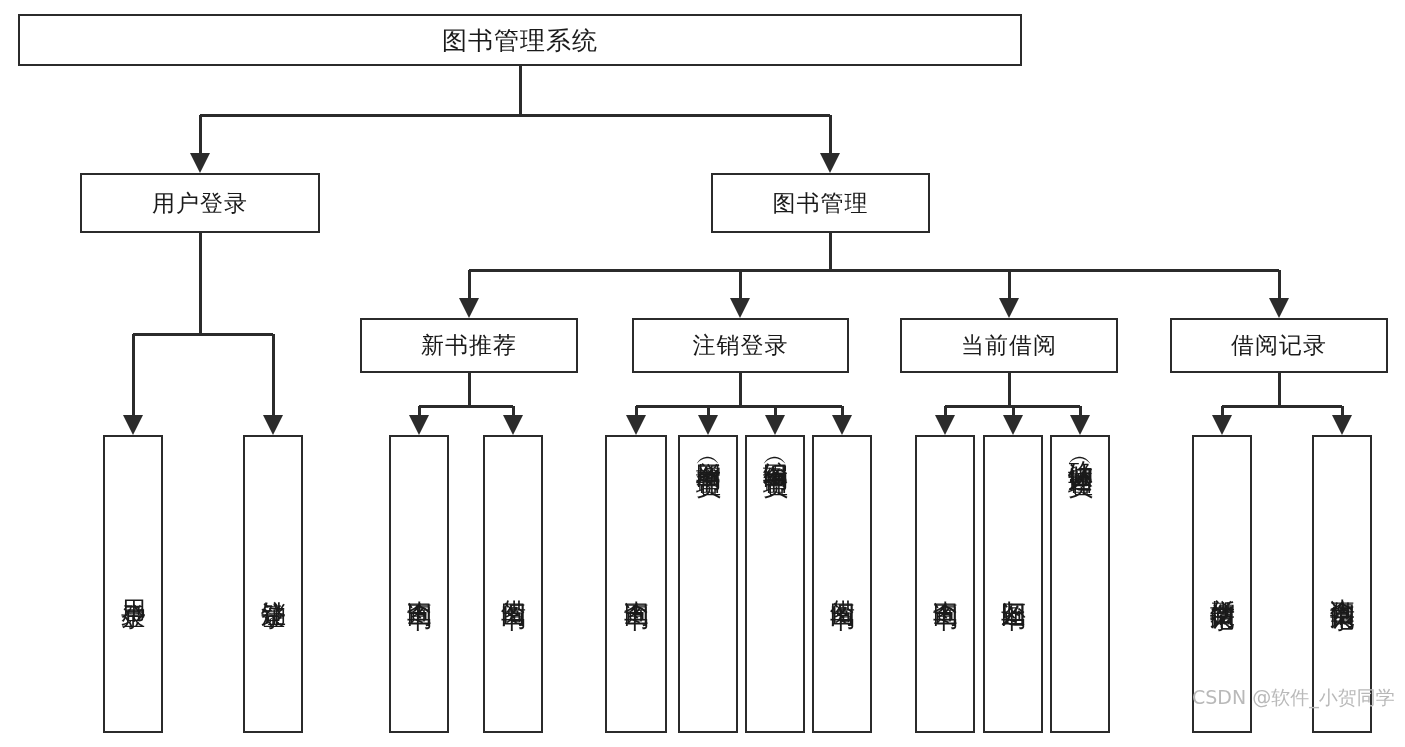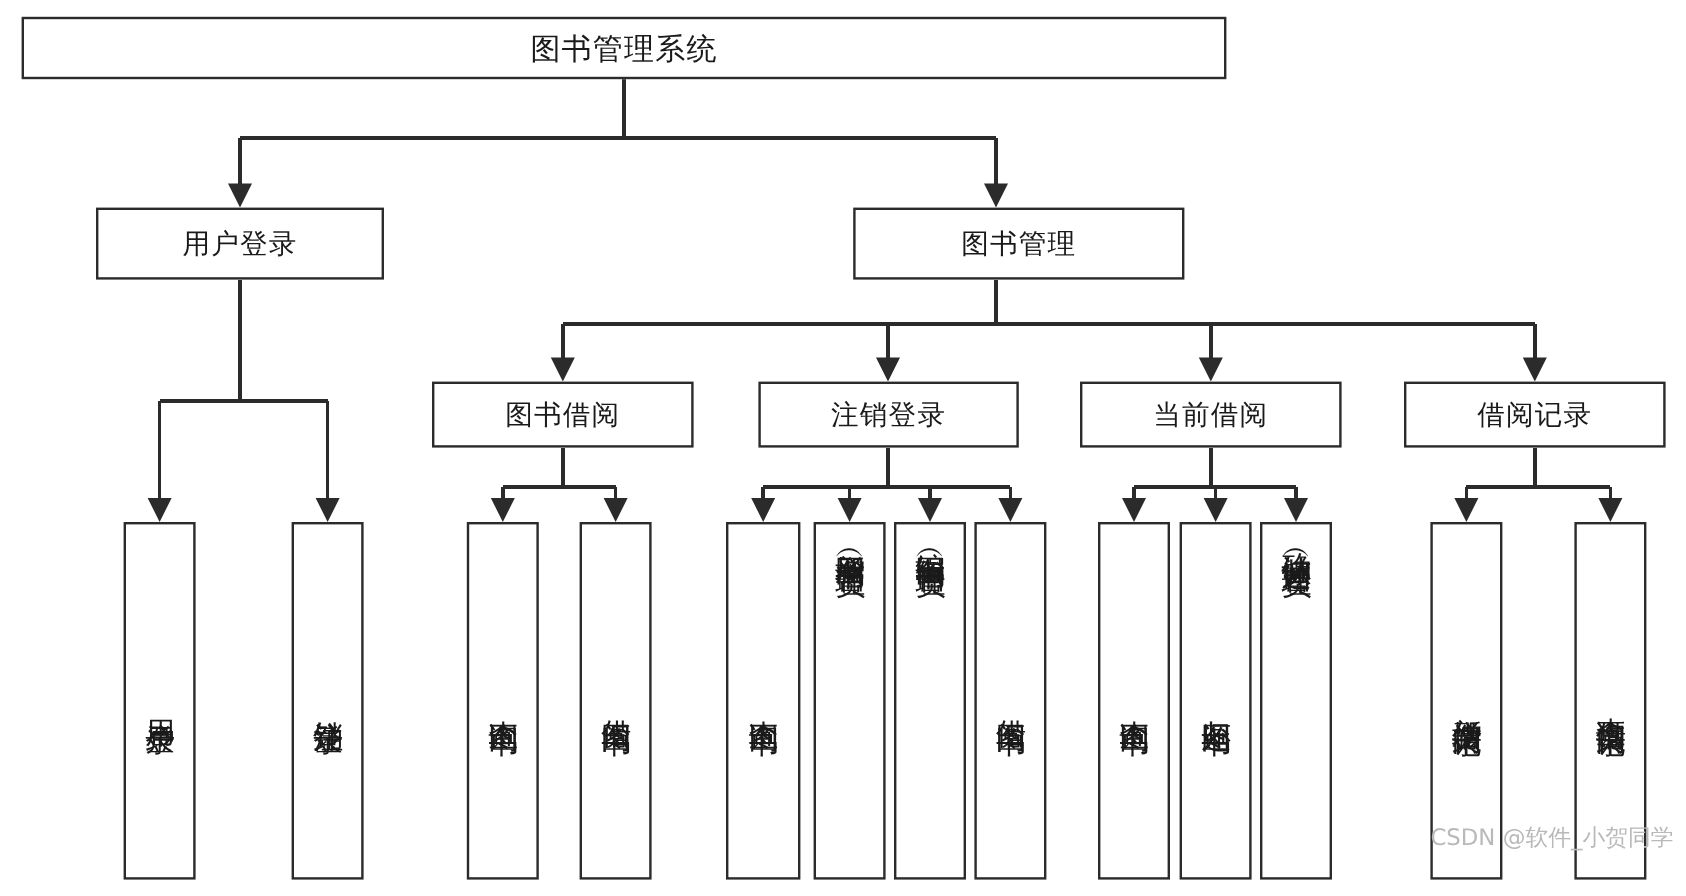--- a/index.html
+++ b/index.html
@@ -141,26 +141,26 @@
       <polygon points="1332,415 1352,415 1342,435" fill="#2b2b2b"></polygon>
     </svg>
 
   <div class="node root" style="left:18px; top:14px; width:1004px; height:52px;">
     <span class="hlabel">图书管理系统</span>
   </div>
 
   <div class="node level2" style="left:80px; top:173px; width:240px; height:60px;">
     <span class="hlabel">用户登录</span>
   </div>
-  <div class="node level2" style="left:711px; top:173px; width:276px; height:60px;">
+  <div class="node level2" style="left:711px; top:173px; width:219px; height:60px;">
     <span class="hlabel">图书管理</span>
   </div>
 
   <div class="node level3" style="left:360px; top:318px; width:218px; height:55px;">
-    <span class="hlabel">图书借阅</span>
+    <span class="hlabel">新书推荐</span>
   </div>
   <div class="node level3" style="left:632px; top:318px; width:217px; height:55px;">
     <span class="hlabel">注销登录</span>
   </div>
   <div class="node level3" style="left:1170px; top:318px; width:218px; height:55px;">
     <span class="hlabel">借阅记录</span>
   </div>
   <div class="node level3" style="left:900px; top:318px; width:218px; height:55px;">
     <span class="hlabel">当前借阅</span>
   </div>

